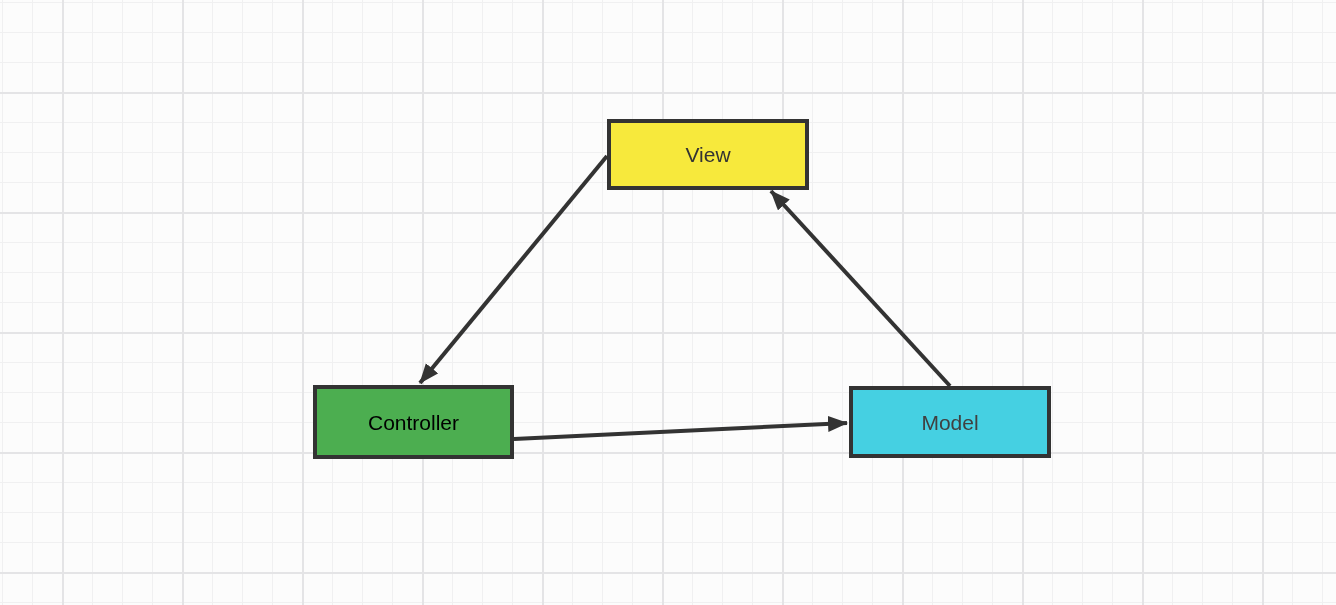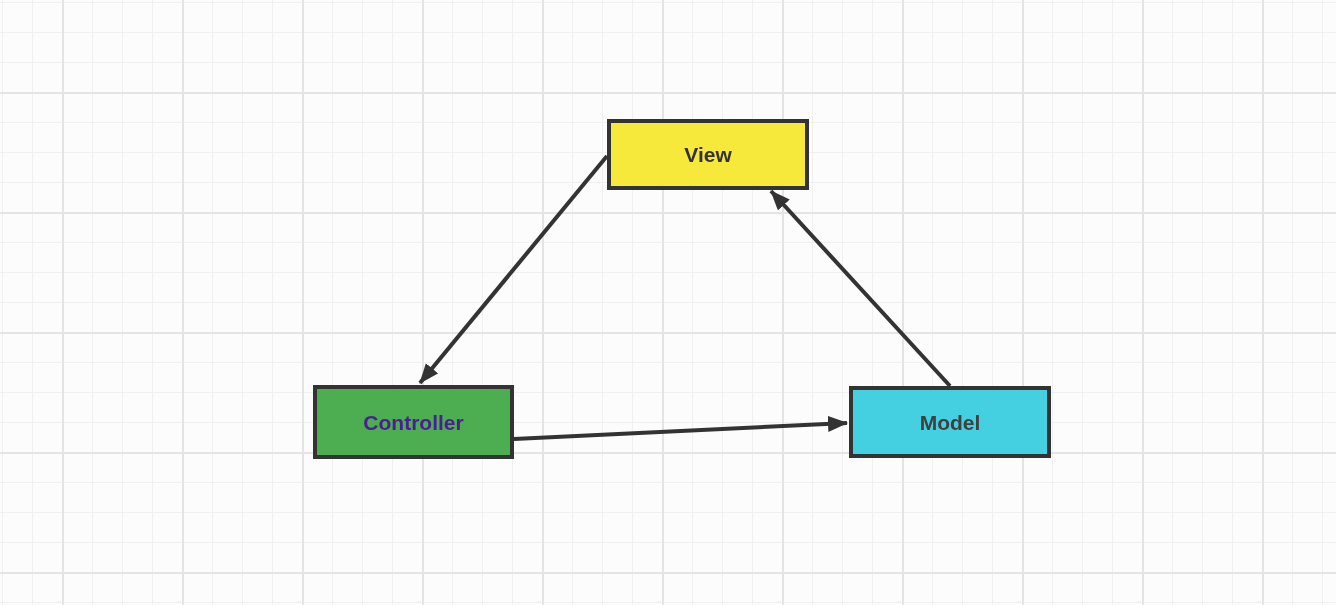--- a/index.html
+++ b/index.html
@@ -35,21 +35,21 @@
     position: absolute;
     box-sizing: border-box;
     border: 4px solid #333333;
     display: flex;
     align-items: center;
     justify-content: center;
     font-size: 21px;
     color: #333333;
     cursor: default;
   }
-  .node span { line-height: 1; font-weight: bold; }
+  .node span { line-height: 1; }
   .node-view       { left: 607px; top: 119px; width: 202px; height: 71px; }
   .node-controller { left: 313px; top: 385px; width: 201px; height: 74px; }
   .node-model      { left: 849px; top: 386px; width: 202px; height: 72px; }
 </style>
 </head>
 <body>
 
 <div class="canvas">
   <svg class="edges-layer" id="edges-layer" width="1336" height="605" viewBox="0 0 1336 605" xmlns="http://www.w3.org/2000/svg">
     <defs>
@@ -59,20 +59,20 @@
     </defs>
   <line x1="607" y1="156" x2="420" y2="383" stroke="#333333" stroke-width="4" marker-end="url(#arrowhead)"></line>
       <line x1="514" y1="439" x2="847" y2="423" stroke="#333333" stroke-width="4" marker-end="url(#arrowhead)"></line>
       <line x1="950" y1="386" x2="771" y2="191" stroke="#333333" stroke-width="4" marker-end="url(#arrowhead)"></line>
     </svg>
 
   <div class="node node-view" id="node-view" style="background-color: rgb(247, 233, 60); border-color: rgb(51, 51, 51); color: rgb(51, 51, 51);">
     <span>View</span>
   </div>
 
-  <div class="node node-controller" id="node-controller" style="background-color: rgb(76, 174, 80); border-color: rgb(51, 51, 51); color: #4c1d95;">
+  <div class="node node-controller" id="node-controller" style="background-color: rgb(76, 174, 80); border-color: rgb(51, 51, 51); color: #000000;">
     <span>Controller</span>
   </div>
 
   <div class="node node-model" id="node-model" style="background-color: rgb(69, 208, 226); border-color: rgb(51, 51, 51); color: #404040;">
     <span>Model</span>
   </div>
 </div>
 
 </body></html>

